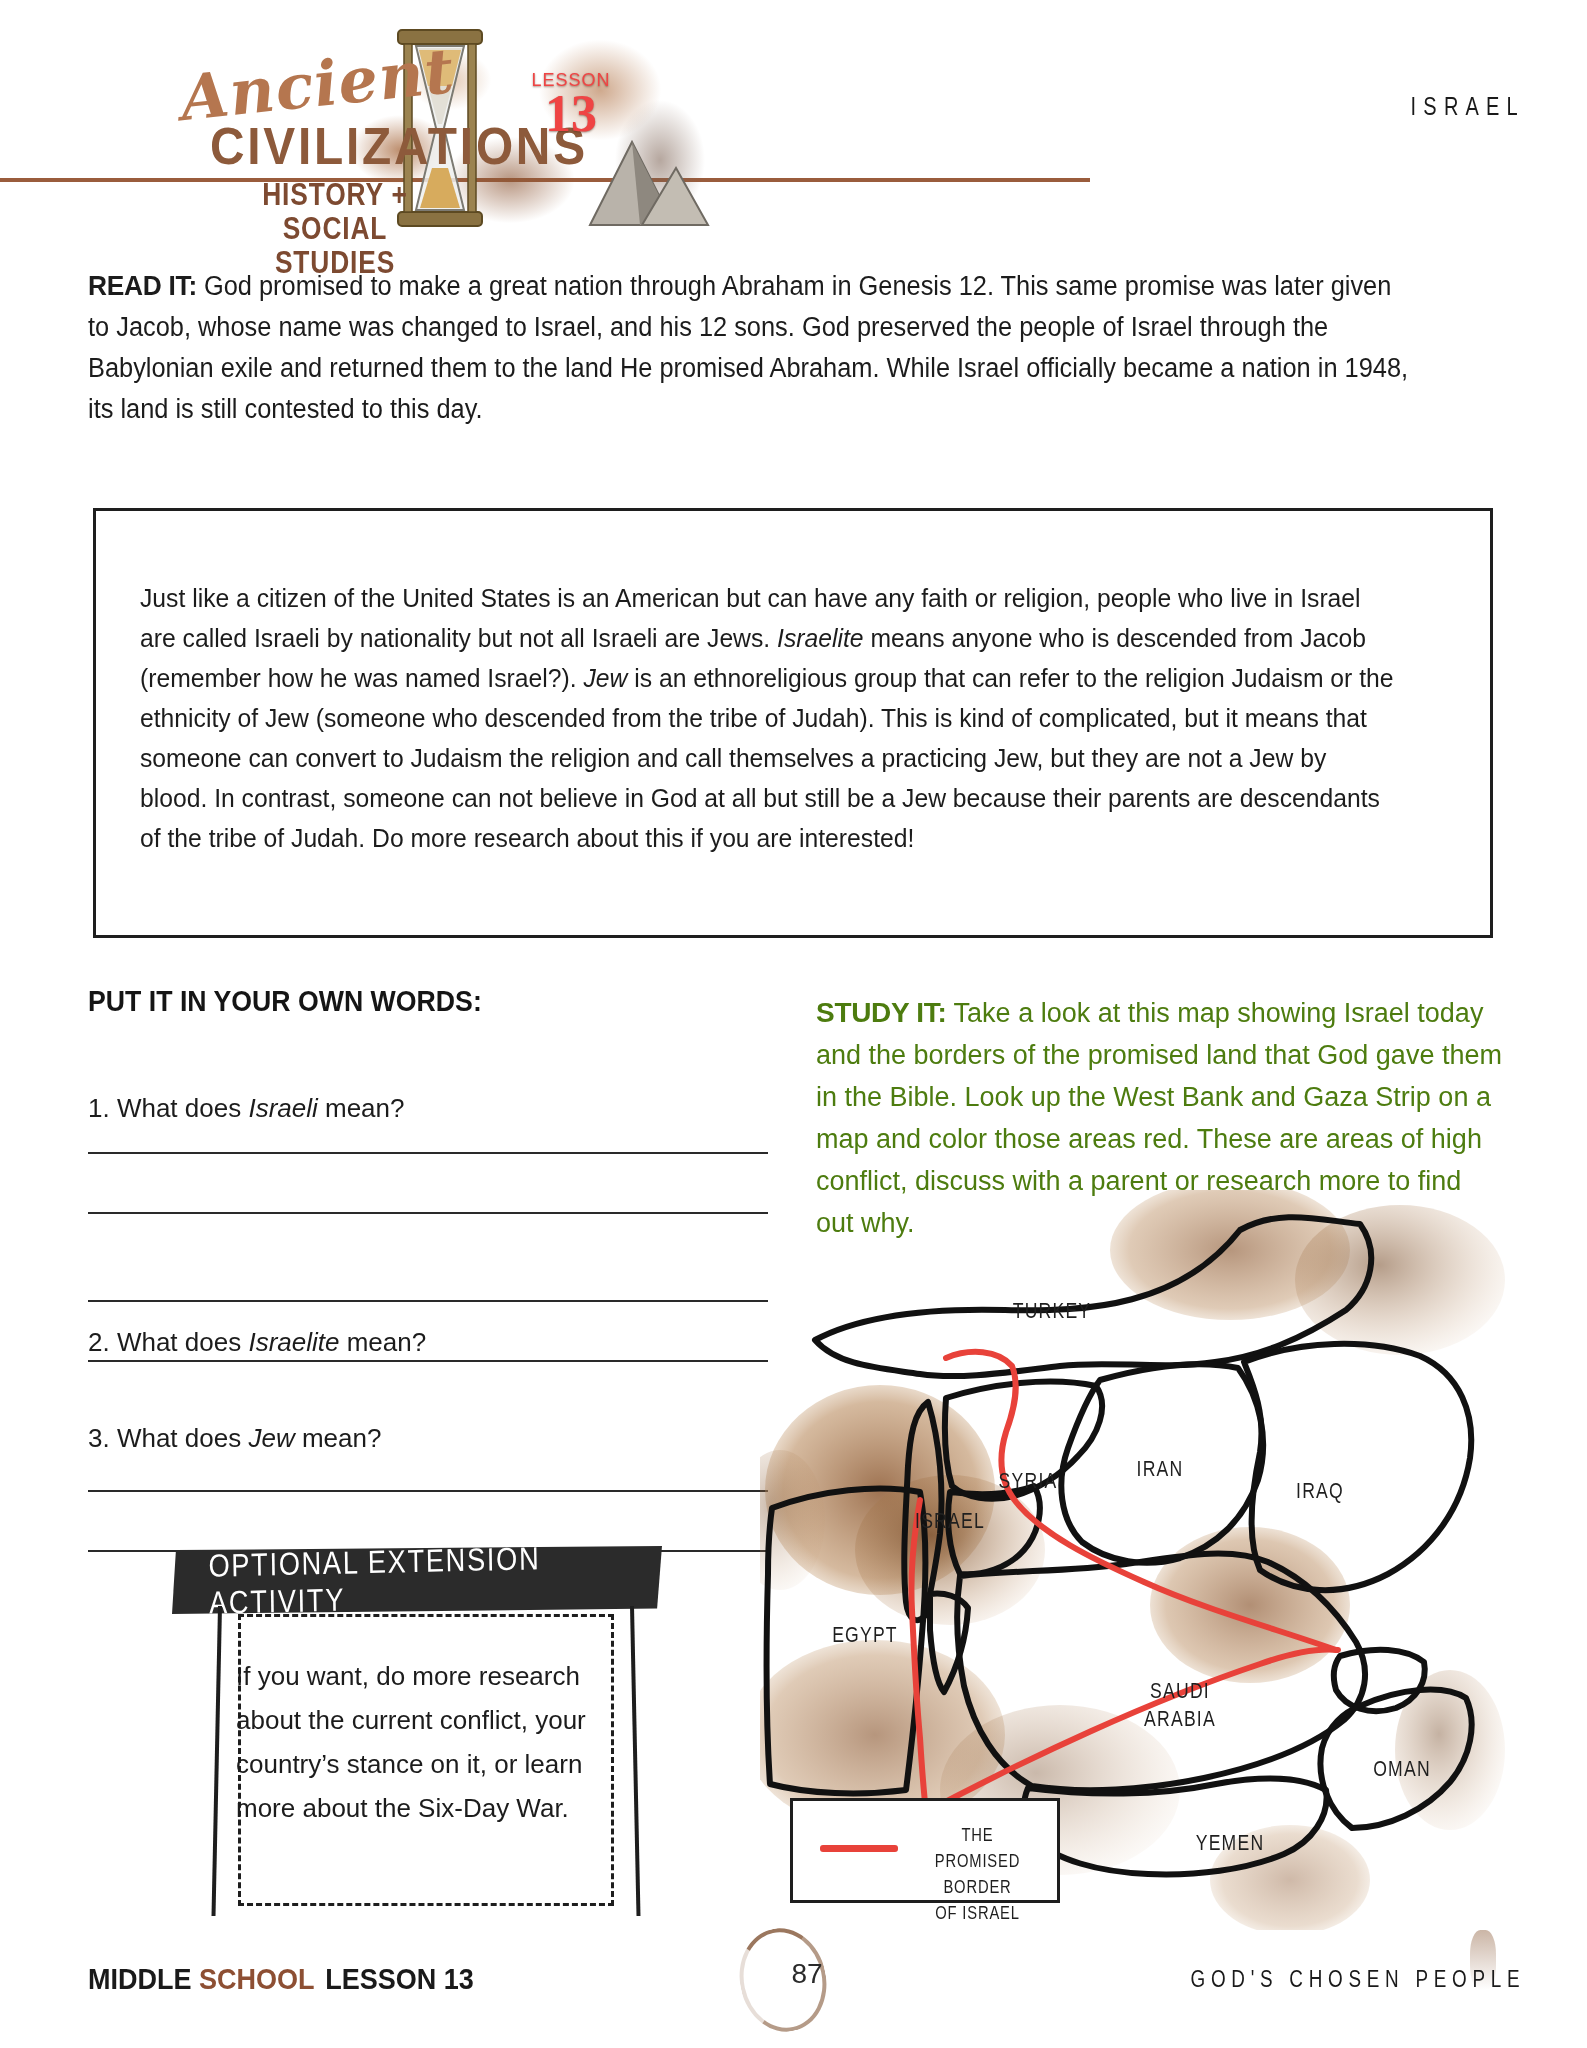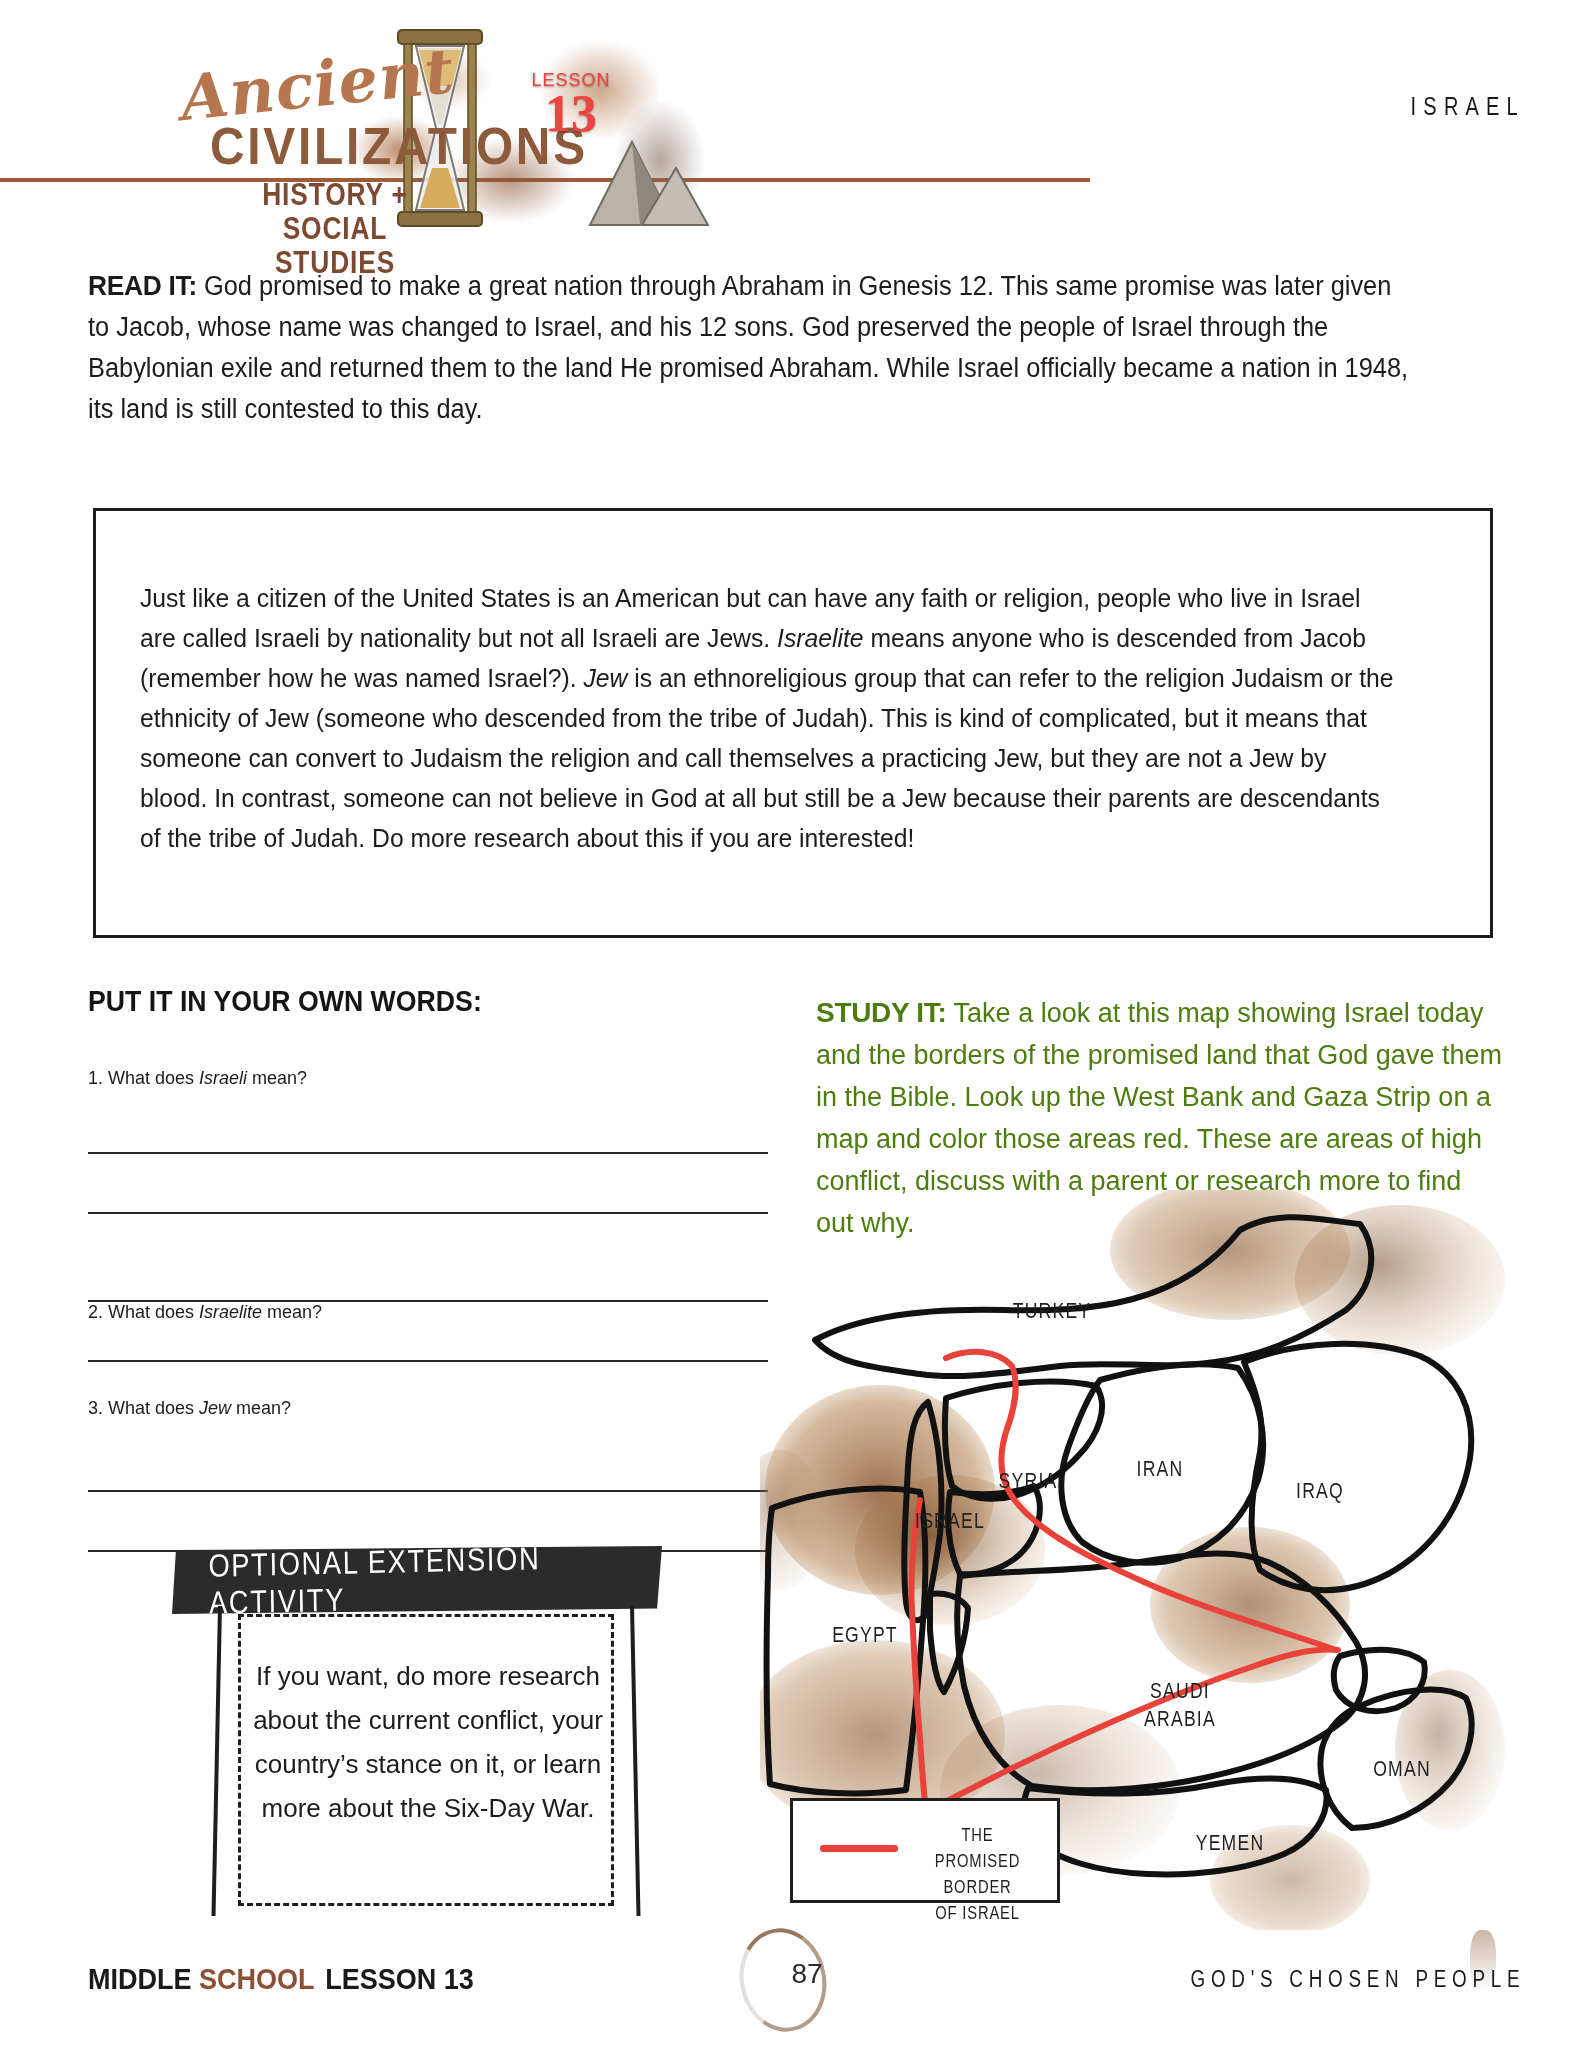--- a/index.html
+++ b/index.html
@@ -106,21 +106,21 @@
   }
   .dyk-text i { font-style:italic; }
 
   
   .put-title {
     position:absolute; left:88px; top:985px;
     font-family:"Liberation Sans Narrow","Liberation Sans", sans-serif;
     font-weight:700; font-size:29px; letter-spacing:0px; color:#151515;
     transform:scaleX(0.92); transform-origin:left top;
   }
-  .q { position:absolute; left:88px; font-size:18px; color:#1c1c1c; }
+  .q { position:absolute; left:88px; font-size:26px; color:#1c1c1c;margin-top:25px; }
   .q i { font-style:italic; }
   .q1 { top:1068px; } .q2 { top:1302px; } .q3 { top:1398px; }
   .ansline {
     position:absolute; left:88px; width:680px; height:0;
     border-top:2px solid #2a2a2a;
   }
   .l1 { top:1152px; } .l2 { top:1212px; }
   .l3 { top:1300px; } .l4 { top:1360px; }
   .l5 { top:1490px; } .l6 { top:1550px; }
 
@@ -143,21 +143,21 @@
     position:absolute; top:0; width:0; height:310px; border-left:4px solid #1e1e1e;
   }
   .oea-frame .side-l { left:2px; transform:rotate(1.2deg); transform-origin:top left;}
   .oea-frame .side-r { right:2px; transform:rotate(-1.2deg); transform-origin:top right;}
   .oea-dash {
     position:absolute; left:22px; top:8px; width:376px; height:292px;
     border:3px dashed #1e1e1e; box-sizing:border-box;
   }
   .oea-text {
     position:absolute; left:236px; top:1654px; width:384px;
-    text-align:center; font-size:26px; line-height:44px; color:#1c1c1c;
+    font-size:26px; line-height:44px; color:#1c1c1c;
   }
 
   
   .studyit {
     position:absolute; left:816px; top:992px; width:690px;
     font-size:27px; line-height:42px; color:#4d7c0f;
   }
 
   
   .map { position:absolute; left:760px; top:1190px; width:770px; height:740px; }

